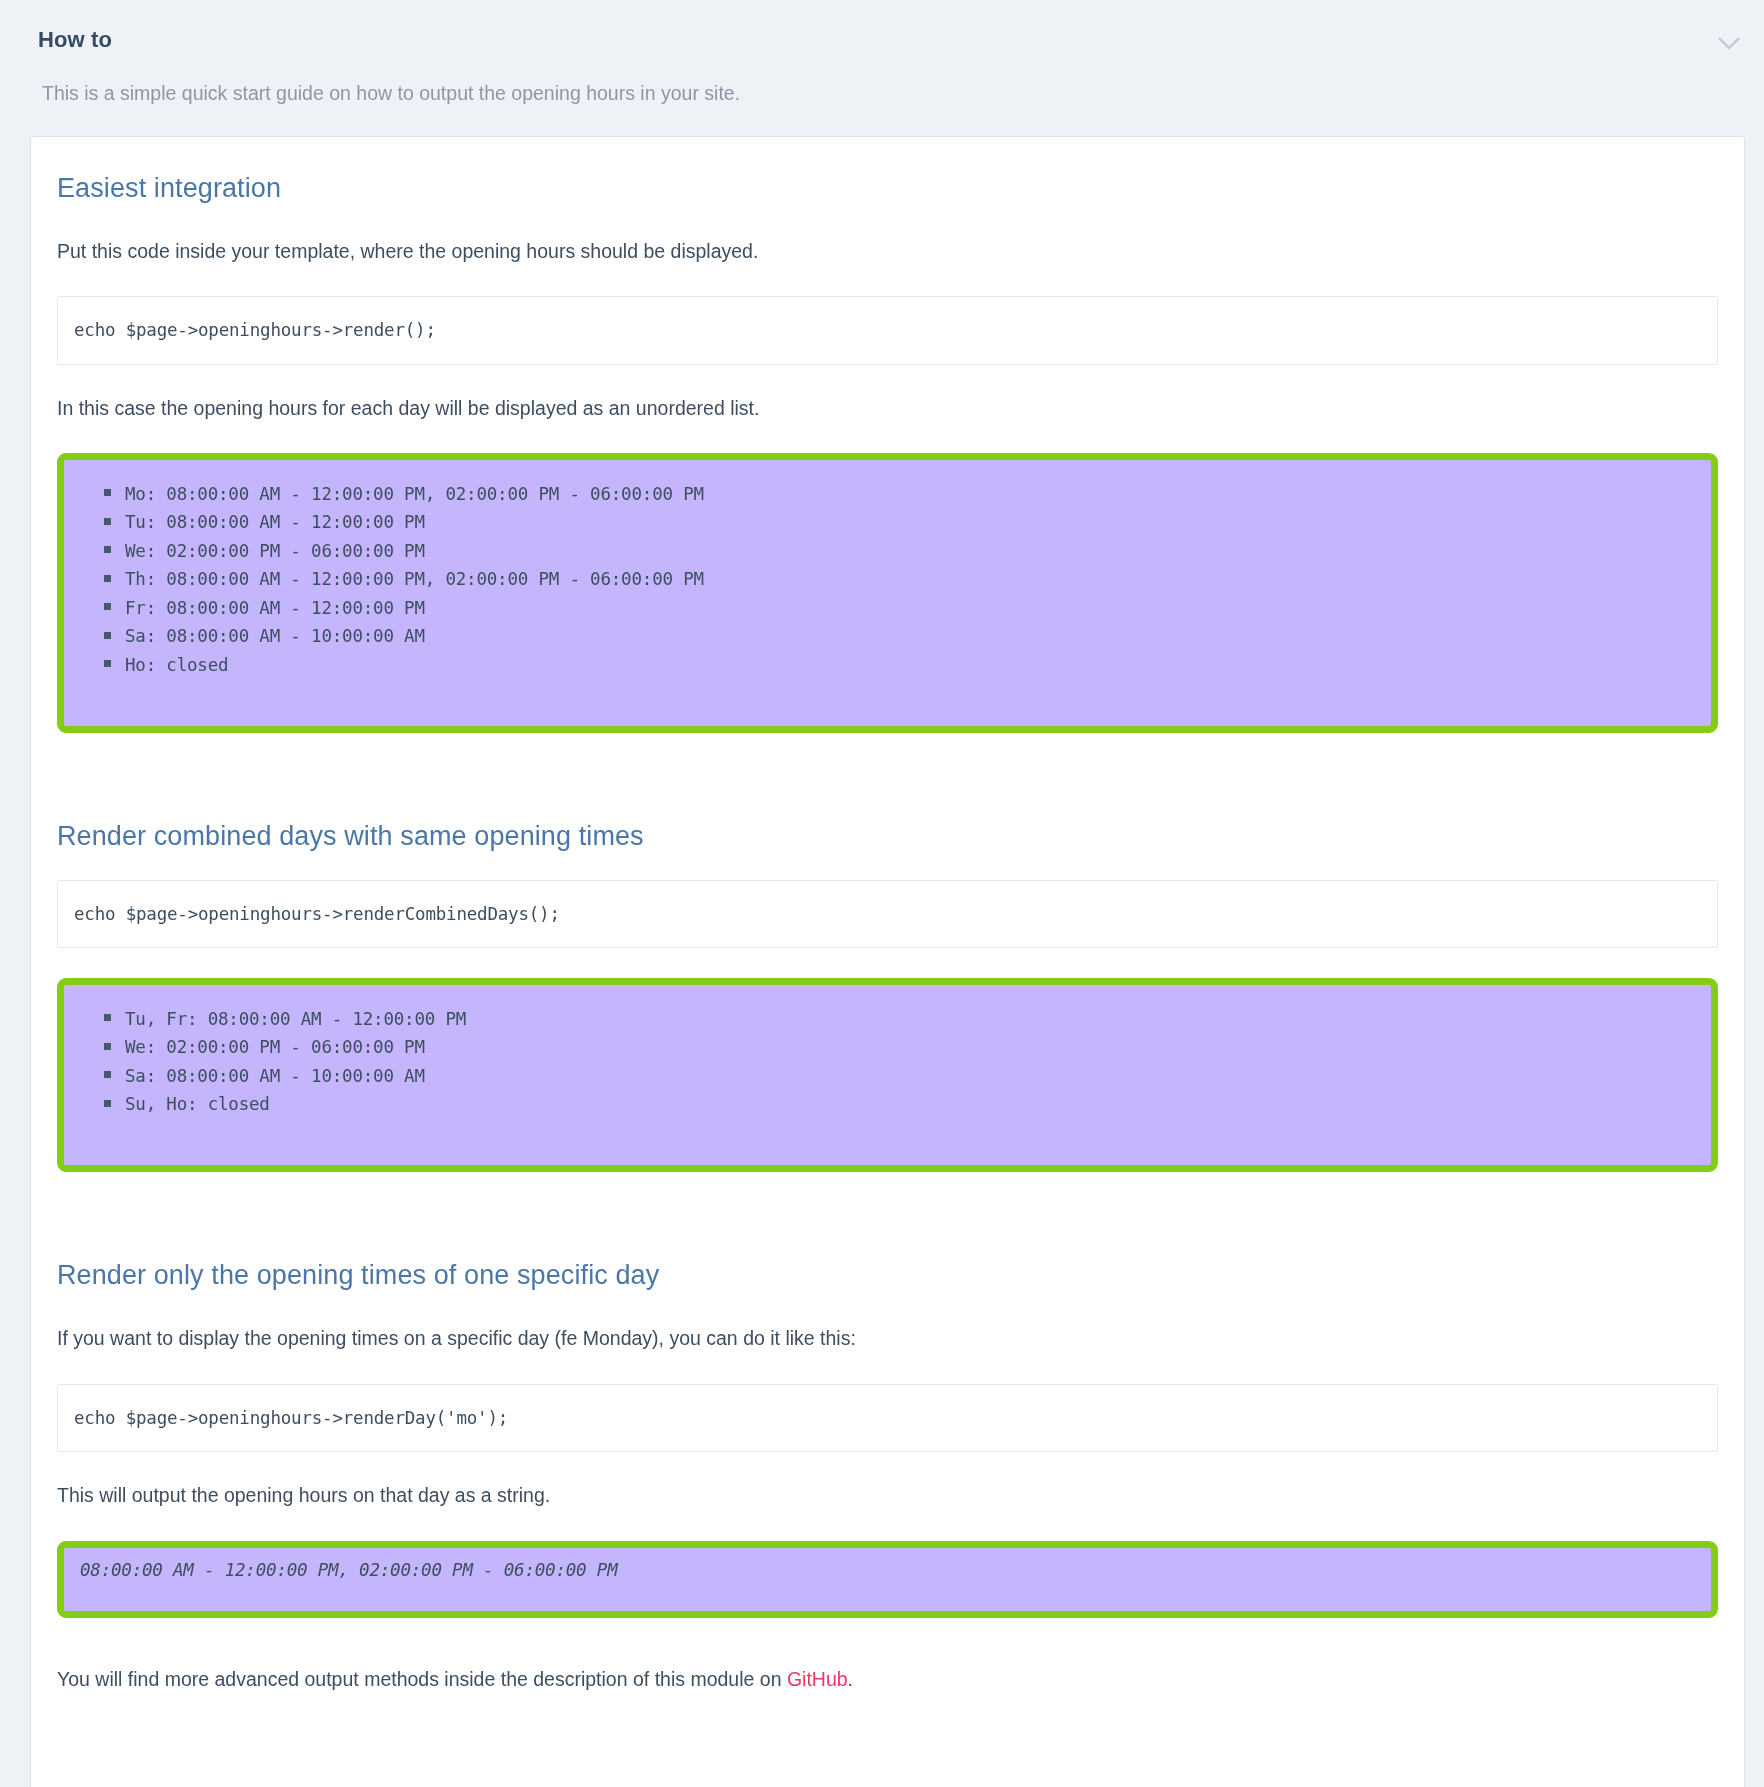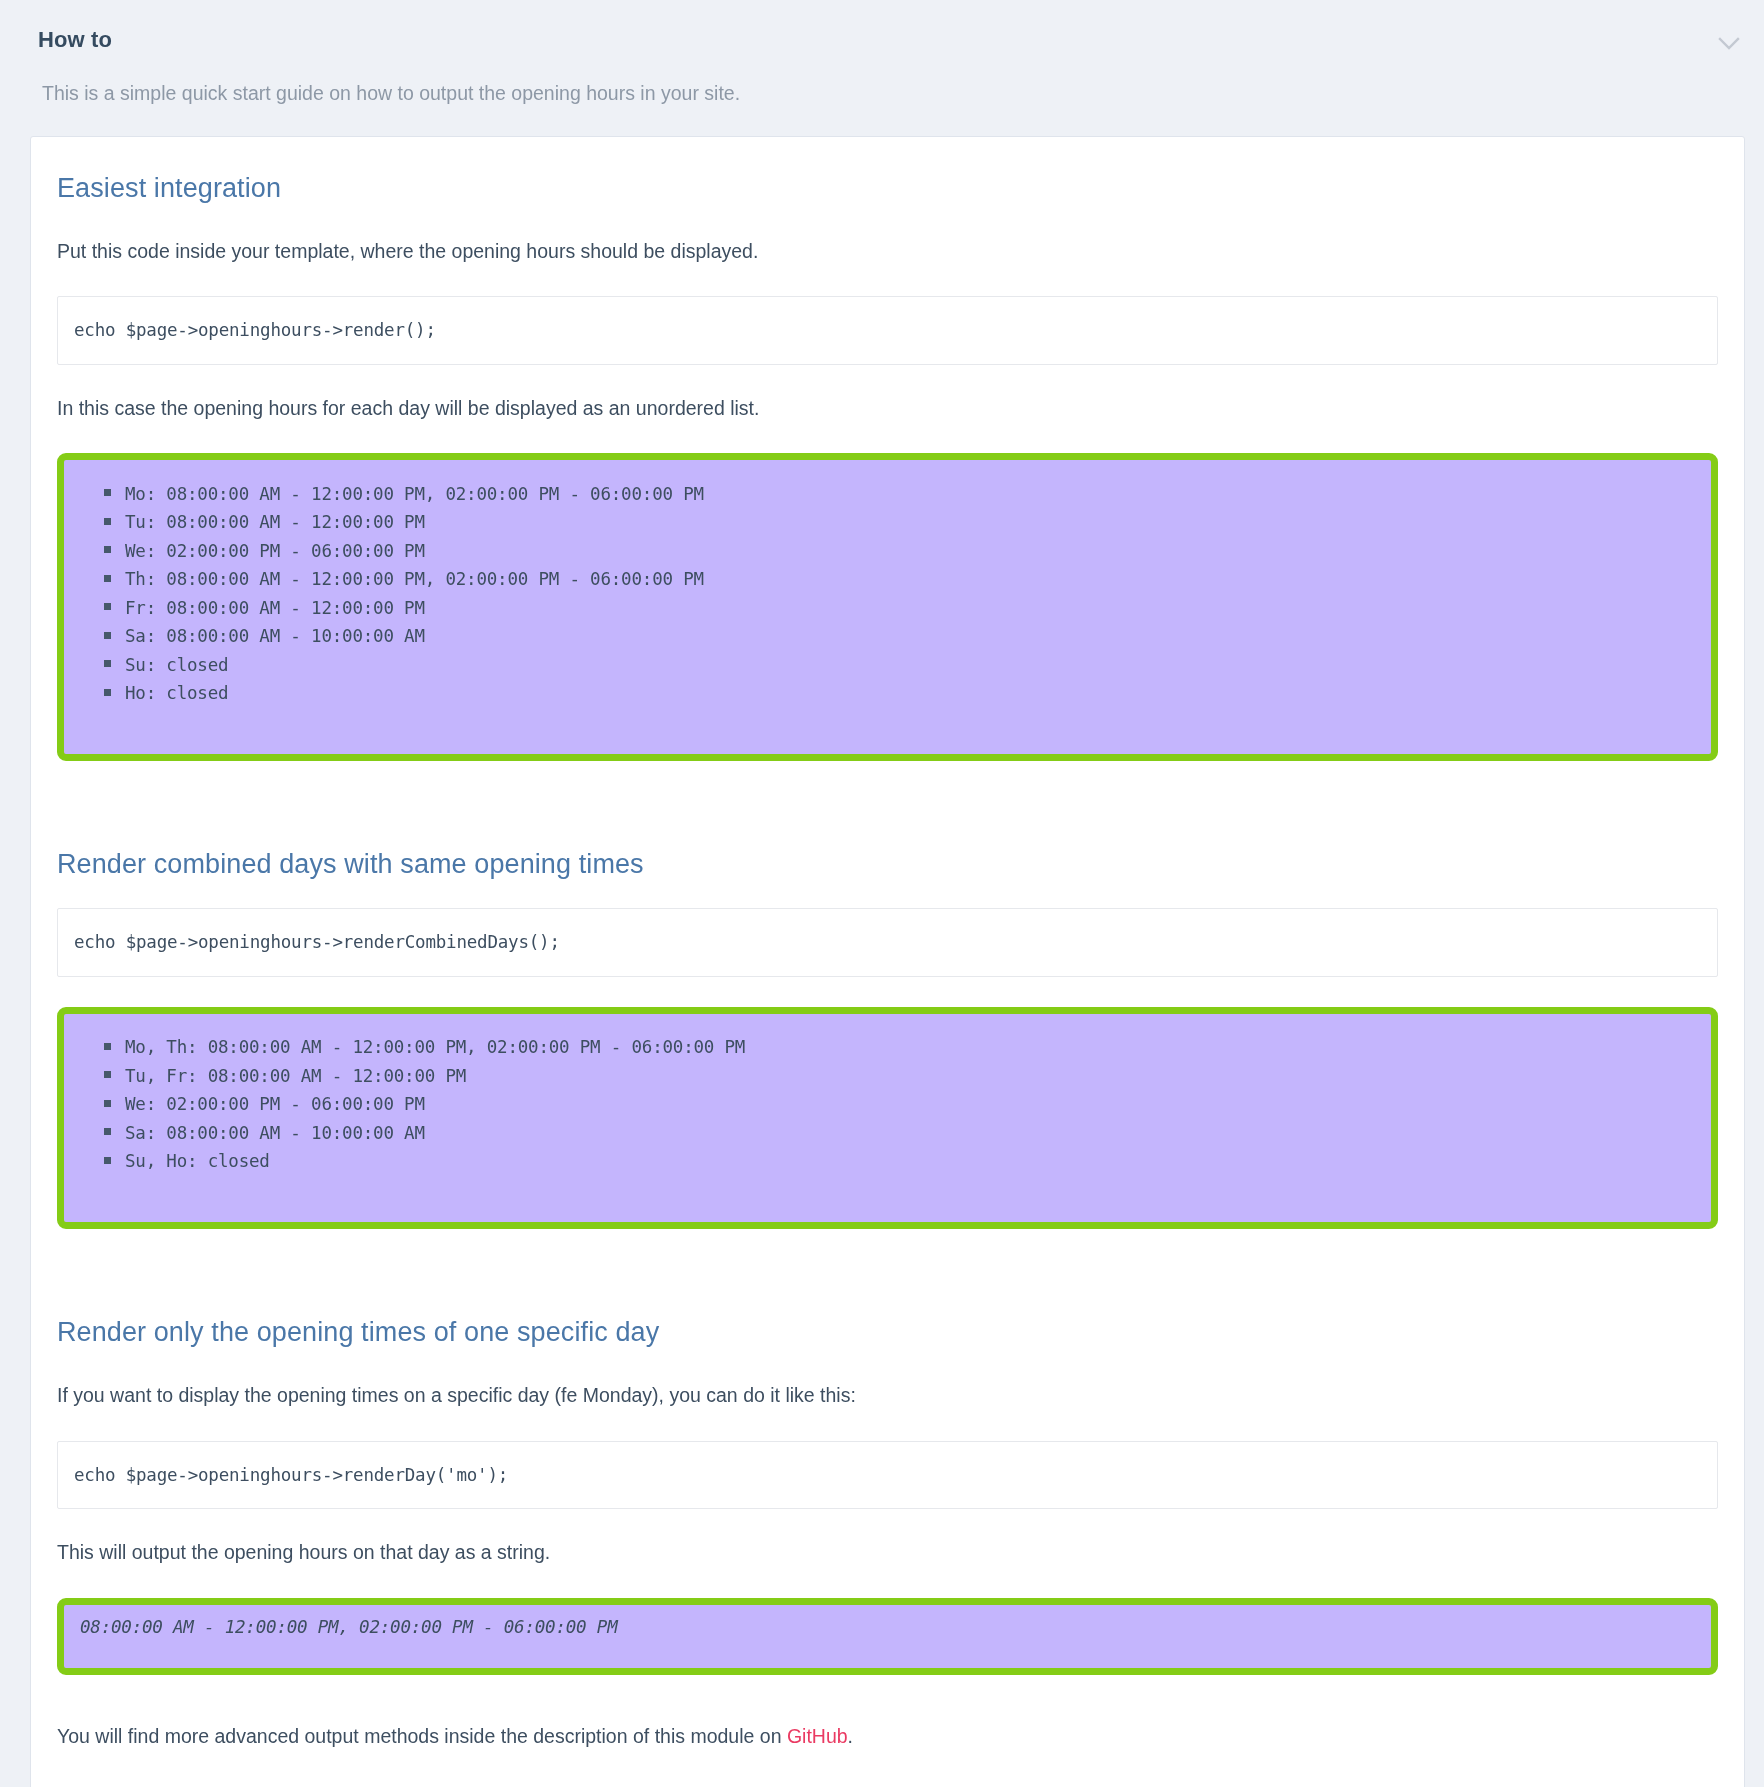--- a/index.html
+++ b/index.html
@@ -177,38 +177,36 @@
       <p class="para">In this case the opening hours for each day will be displayed as an unordered list.</p>
 
       <div class="outputbox">
         <ul>
           <li><span class="bullet"></span><span>Mo: 08:00:00 AM - 12:00:00 PM, 02:00:00 PM - 06:00:00 PM</span></li>
           <li><span class="bullet"></span><span>Tu: 08:00:00 AM - 12:00:00 PM</span></li>
           <li><span class="bullet"></span><span>We: 02:00:00 PM - 06:00:00 PM</span></li>
           <li><span class="bullet"></span><span>Th: 08:00:00 AM - 12:00:00 PM, 02:00:00 PM - 06:00:00 PM</span></li>
           <li><span class="bullet"></span><span>Fr: 08:00:00 AM - 12:00:00 PM</span></li>
           <li><span class="bullet"></span><span>Sa: 08:00:00 AM - 10:00:00 AM</span></li>
-          <li><span class="bullet"></span><span>Su: closed</span></li>
           <li><span class="bullet"></span><span>Ho: closed</span></li>
         </ul>
       </div>
     </div>
 
     <div class="section-gap"></div>
 
     <div class="section">
       <h2 class="section-heading tight">Render combined days with same opening times</h2>
 
       <div class="codebox">
         <code>echo $page-&gt;openinghours-&gt;renderCombinedDays();</code>
       </div>
 
       <div class="outputbox">
         <ul>
-          <li><span class="bullet"></span><span>Mo, Th: 08:00:00 AM - 12:00:00 PM, 02:00:00 PM - 06:00:00 PM</span></li>
           <li><span class="bullet"></span><span>Tu, Fr: 08:00:00 AM - 12:00:00 PM</span></li>
           <li><span class="bullet"></span><span>We: 02:00:00 PM - 06:00:00 PM</span></li>
           <li><span class="bullet"></span><span>Sa: 08:00:00 AM - 10:00:00 AM</span></li>
           <li><span class="bullet"></span><span>Su, Ho: closed</span></li>
         </ul>
       </div>
     </div>
 
     <div class="section-gap"></div>
 

